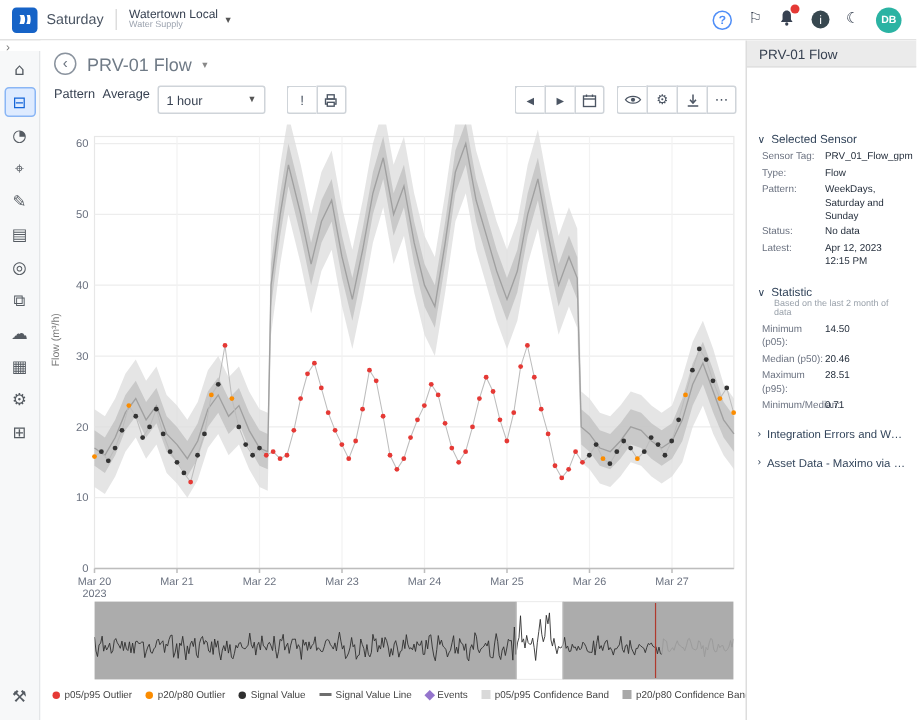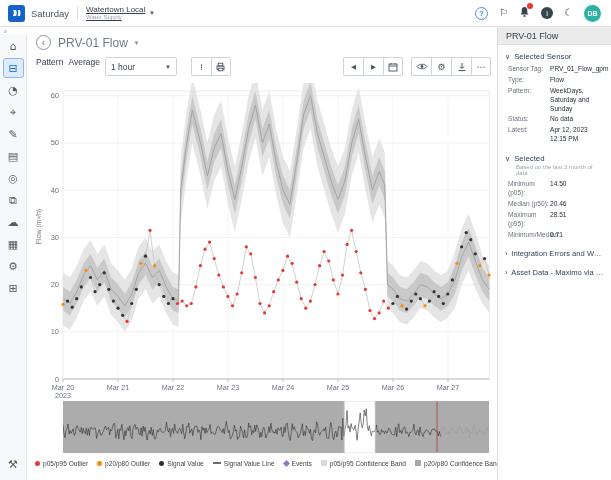--- a/index.html
+++ b/index.html
@@ -4,21 +4,21 @@
 <style>
   * { margin:0; padding:0; box-sizing:border-box; }
   html,body { width:611px; height:480px; font-family:"Liberation Sans",sans-serif; background:#fff; overflow:hidden; position:relative; color:#374151; }
 
   
   #topbar { position:absolute; left:0; top:0; width:611px; height:27px; background:#fff; border-bottom:1px solid #e2e2e2; display:flex; align-items:center; }
   #logo { width:17px; height:17px; background:#1663c7; border-radius:3px; margin-left:8px; display:flex; align-items:center; justify-content:center; }
   #logo svg { display:block; }
   .brand { font-size:9.5px; color:#4b5563; margin-left:6px; }
   .tb-divider { width:1px; height:14px; background:#ddd; margin:0 8px; }
-  .workspace { display:flex; flex-direction:column; line-height:1.05;text-decoration:underline; }
+  .workspace { display:flex; flex-direction:column; line-height:1.05; }
   .workspace .ws-name { font-size:8px; color:#374151; }
   .workspace .ws-sub { font-size:6px; color:#9ca3af; }
   .ws-caret { font-size:7px; color:#555; margin-left:5px; }
   #topbar-right { margin-left:auto; display:flex; align-items:center; gap:11px; margin-right:10px; }
   .tb-icon { font-size:10px; color:#374151; cursor:pointer; font-family:"DejaVu Sans",sans-serif; line-height:1; }
   .help-ring { width:13px; height:13px; border:1.5px solid #4f8ef7; border-radius:50%; color:#4f8ef7; font-size:8px; display:flex; align-items:center; justify-content:center; font-weight:bold; }
   .bell-wrap { position:relative; }
   .badge-dot { position:absolute; top:-3px; right:-3px; width:6px; height:6px; background:#e53935; border-radius:50%; }
   .info-dot { width:12px; height:12px; background:#37474f; color:#fff; border-radius:50%; font-size:8px; display:flex; align-items:center; justify-content:center; }
   .avatar { width:17px; height:17px; background:#2bb3a3; color:#fff; border-radius:50%; font-size:7px; font-weight:bold; display:flex; align-items:center; justify-content:center; }
@@ -63,21 +63,21 @@
   .lg-item { display:flex; align-items:center; gap:3px; font-size:6.6px; color:#444; cursor:pointer; }
   .sw-circle { width:5px; height:5px; border-radius:50%; }
   .sw-line { width:8px; height:2px; }
   .sw-diamond { width:5px; height:5px; transform:rotate(45deg); }
   .sw-square { width:6px; height:6px; }
   .lg-more { font-size:9px; color:#555; cursor:pointer; font-family:"DejaVu Sans",sans-serif; }
 
   
   #panel { position:absolute; left:497px; top:27px; width:114px; height:453px; background:#fff; border-left:1px solid #ddd; }
   #panel-header { height:18px; background:#ebebeb; font-size:9px; color:#374151; line-height:18px; padding-left:8px; border-bottom:1px solid #e0e0e0; }
-  #panel-body { padding:7px 7px 0 7px; }
+  #panel-body { padding:7px 7px 0 7px;margin-top:36px; }
   .sec-head { display:flex; align-items:center; gap:4px; font-size:7.8px; color:#32445a; cursor:pointer; margin-bottom:4px; }
   .sec-chev { font-size:7px; color:#32445a; }
   .sec-sub { font-size:6px; color:#9aa2ab; margin:-3px 0 4px 11px; }
   .kv-row { display:flex; font-size:6.6px; line-height:1.35; margin:0 0 2px 3px; }
   .kv-label { width:42px; color:#6b7280; flex-shrink:0; }
   .kv-value { color:#1f2937; flex:1; }
   .collapsed-sec { display:flex; align-items:center; gap:4px; font-size:7.6px; color:#32445a; margin-top:10px; cursor:pointer; overflow:hidden; }
   .collapsed-sec .t { white-space:nowrap; overflow:hidden; text-overflow:ellipsis; }
   .spacer8 { height:8px; }
 
@@ -433,21 +433,21 @@
           <span class="kv-value">No data</span>
         </div>
         <div class="kv-row">
           <span class="kv-label">Latest:</span>
           <span class="kv-value">Apr 12, 2023 12:15 PM</span>
         </div>
       </div>
     <div class="spacer8"></div>
     <div class="sec-head">
       <span class="sec-chev">∨</span>
-      <span>Selected</span>
+      <span>Statistic</span>
     </div>
     <div class="sec-sub">Based on the last 2 month of data</div>
     <div id="stat-rows">
         <div class="kv-row">
           <span class="kv-label">Minimum (p05):</span>
           <span class="kv-value">14.50</span>
         </div>
         <div class="kv-row">
           <span class="kv-label">Median (p50):</span>
           <span class="kv-value">20.46</span>

